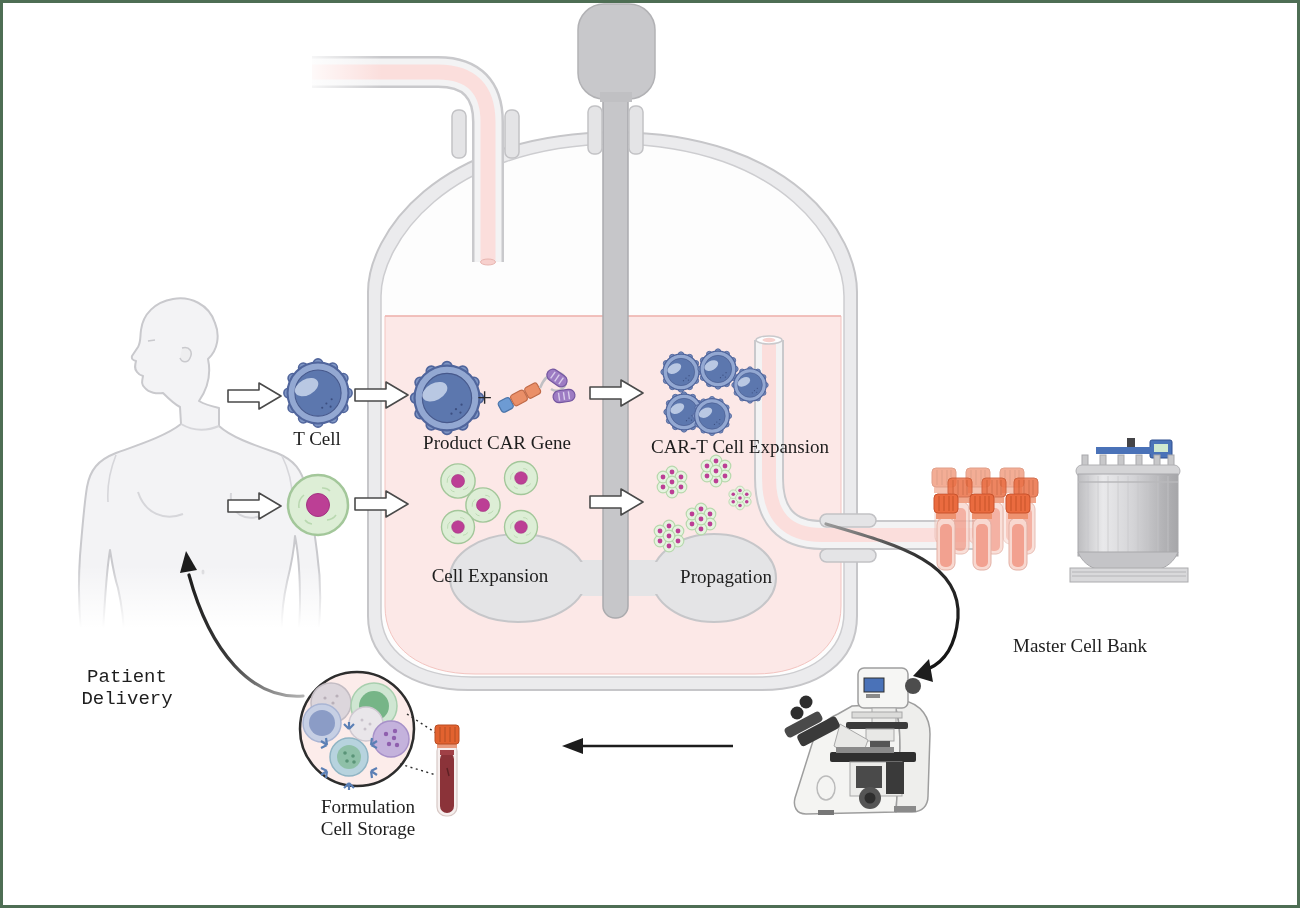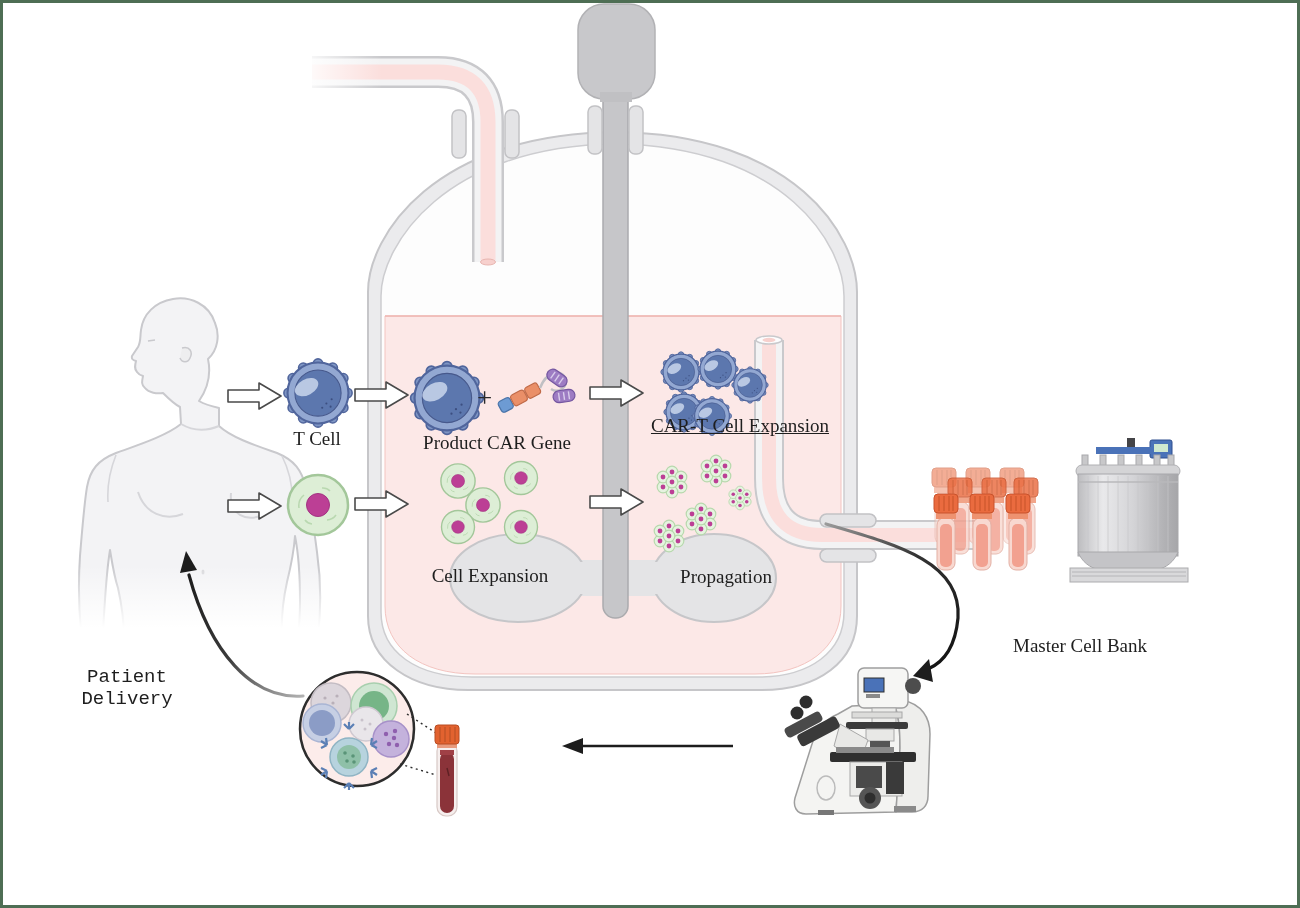--- a/index.html
+++ b/index.html
@@ -398,30 +398,34 @@
   </g>
 </svg>
 
 <div class="lbl" style="left:257px;top:428px;width:120px;">
       <span class="ln">T Cell</span>
     </div>
 <div class="plus" style="left:477px;top:383px;">+</div>
 <div class="lbl" style="left:397px;top:432px;width:200px;">
       <span class="ln">Product CAR Gene</span>
     </div>
-<div class="lbl" style="left:640px;top:415px;width:200px;text-decoration:underline;">
+<div class="lbl" style="left:640px;top:436px;width:200px;">
       <span class="ln">CAR-T Cell Expansion</span>
     </div>
 <div class="lbl" style="left:400px;top:565px;width:180px;">
       <span class="ln">Cell Expansion</span>
     </div>
 <div class="lbl" style="left:646px;top:566px;width:160px;">
       <span class="ln">Propagation</span>
     </div>
 <div class="lbl" style="left:990px;top:597px;width:180px;margin-top:38px;">
       <span class="ln">Master Cell Bank</span>
     </div>
 <div class="lbl" style="left:47px;top:666px;width:160px;font-family:Liberation Mono, monospace;">
       <span class="ln">Patient Delivery</span>
     </div>
+<div class="lbl" style="left:288px;top:796px;width:160px;">
+  <span class="ln">Formulation</span>
+      <span class="ln">Cell Storage</span>
+</div>
 
 <div class="frame"></div>
 </div>
 
 </body></html>

